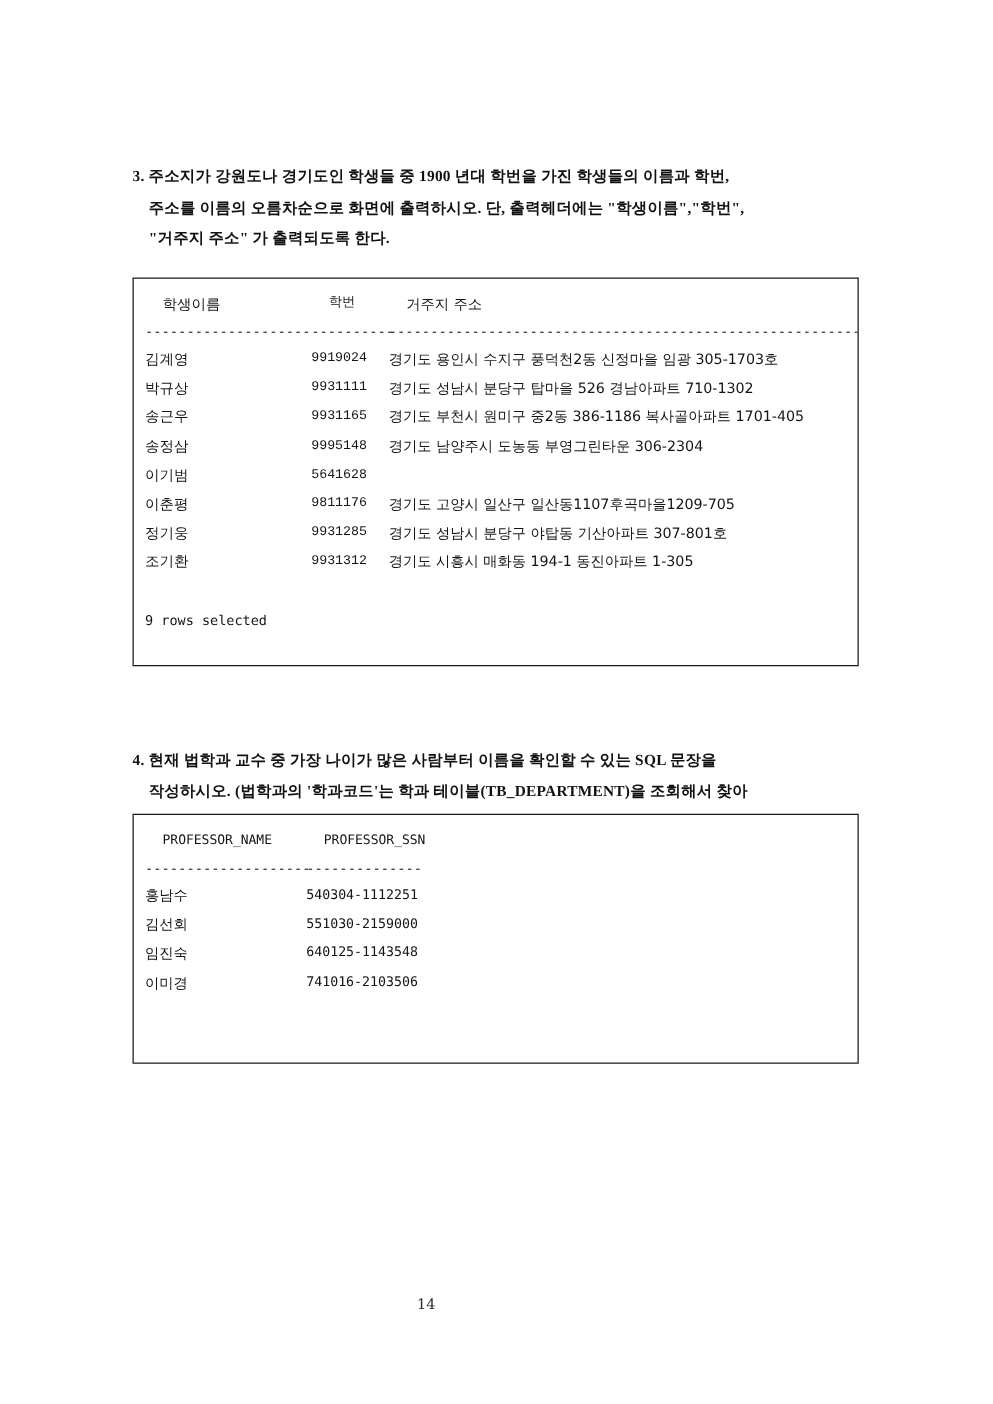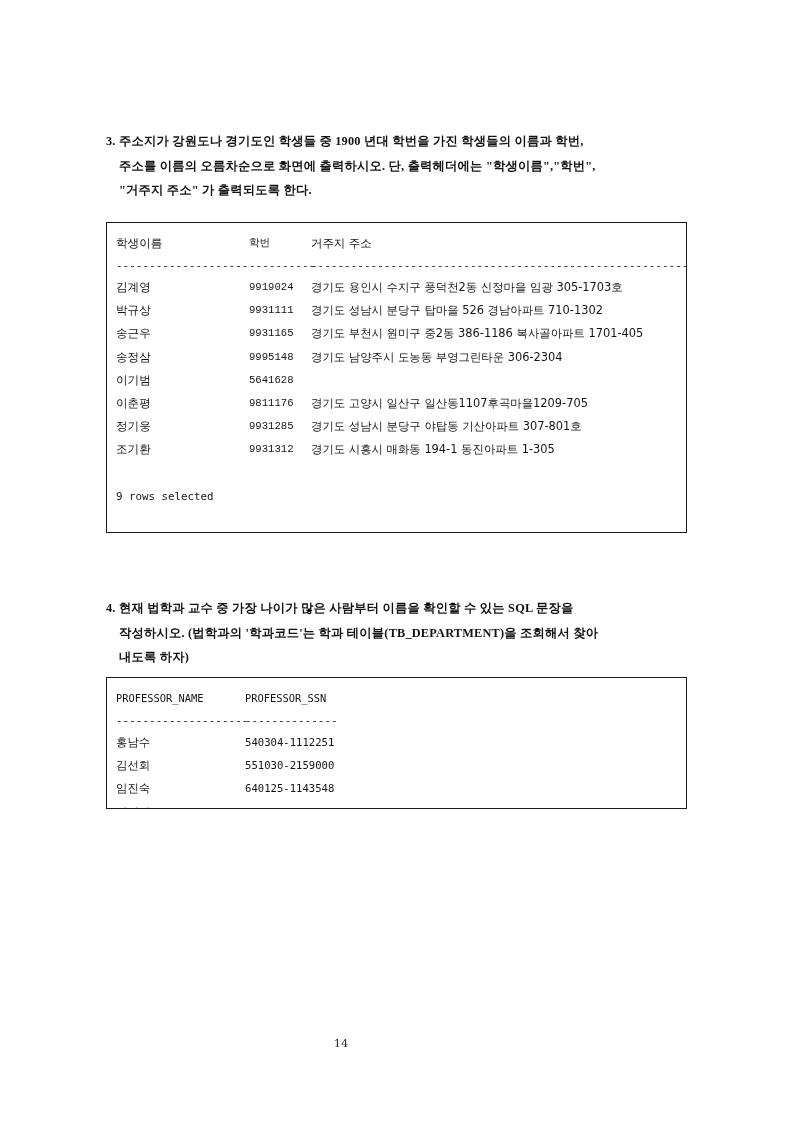--- a/index.html
+++ b/index.html
@@ -56,41 +56,42 @@
     background: #ffffff;
     box-sizing: border-box;
     font-family: "DejaVu Sans Mono", monospace;
     overflow: hidden;
   }
   #result-box-1 {
     top: 222px;
     height: 311px;
   }
   #result-box-2 {
-    top: 677px;
-    height: 132px;
+    top: 651px;
+    height: 200px;
   }
 
   .console-inner {
     padding: 9px 0 0 9px;
   }
 
   .console-row {
     display: flex;
     white-space: pre;
     font-size: 11px;
     line-height: 23.2px;
     color: #141414;
   }
   .console-row.sep {
     line-height: 21px;
     letter-spacing: -0.2px;
   }
   .console-row.header {
     line-height: 23px;
+    margin-left: 14px;
   }
 
   .col-a {
     width: 133px;
     flex: 0 0 133px;
     font-family: "DejaVu Sans", sans-serif;
     font-size: 11.6px;
   }
   .col-b {
     width: 62px;

